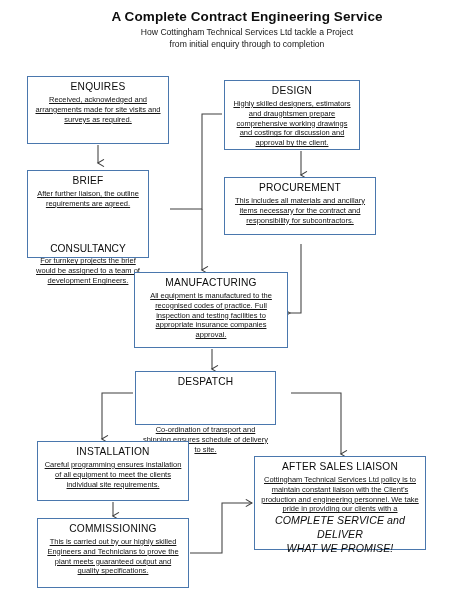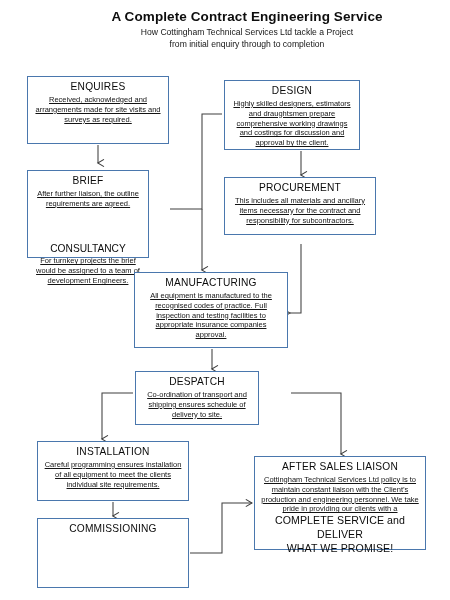--- a/index.html
+++ b/index.html
@@ -34,29 +34,29 @@
   }
   .node .hd {
     font-size: 10.2px; font-weight: 400; letter-spacing: .2px;
     color: #0b0b0b; line-height: 1.25; padding-bottom: 1px;
   }
   .node .bd {
     font-size: 7.5px; line-height: 1.32; color: #131313; text-decoration: underline;
   }
   .node .hd2 { font-size: 10.2px; color:#0b0b0b; line-height:1.25; padding-top:2px; padding-bottom:1px;margin-top:32px; }
   .node .big {
-    font-size: 10.6px; line-height: 1.3; color: #0b0b0b; letter-spacing: .1px;
+    font-size: 10.6px; line-height: 1.3; color: #0b0b0b; letter-spacing: .1px; font-style: italic;
   }
 
   #node-enquires     { left: 27px;  top: 76px;  width: 142px; height: 68px; }
   #node-design       { left: 224px; top: 80px;  width: 136px; height: 70px; }
   #node-brief        { left: 27px;  top: 170px; width: 122px; height: 88px; }
   #node-procurement  { left: 224px; top: 177px; width: 152px; height: 58px; }
   #node-manufacturing{ left: 134px; top: 272px; width: 154px; height: 76px; }
-  #node-despatch     { left: 135px; top: 371px; width: 124px; height: 54px; }
+  #node-despatch     { left: 135px; top: 371px; width: 141px; height: 54px; gap: 35px; }
   #node-installation { left: 37px;  top: 441px; width: 152px; height: 60px; }
   #node-commissioning{ left: 37px;  top: 518px; width: 152px; height: 70px; }
   #node-aftersales   { left: 254px; top: 456px; width: 172px; height: 94px; }
 </style>
 </head>
 <body>
 
 <div id="canvas">
 
   <div class="header">
@@ -123,20 +123,21 @@
     <div class="bd">Co-ordination of transport and shipping ensures schedule of delivery to site.</div>
   </div>
 
   <div class="node" id="node-installation">
     <div class="hd">INSTALLATION</div>
     <div class="bd">Careful programming ensures installation of all equipment to meet the clients individual site requirements.</div>
   </div>
 
   <div class="node" id="node-commissioning">
     <div class="hd">COMMISSIONING</div>
+    <div class="bd">This is carried out by our highly skilled Engineers and Technicians to prove the plant meets guaranteed output and quality specifications.</div>
   </div>
 
   <div class="node" id="node-aftersales">
     <div class="hd">AFTER SALES LIAISON</div>
     <div class="bd">Cottingham Technical Services Ltd policy is to maintain constant liaison with the Client’s production and engineering personnel.
 We take pride in providing our clients with a</div>
     <div class="big">COMPLETE SERVICE and DELIVER</div>
     <div class="big">WHAT WE PROMISE!</div>
   </div>
 

